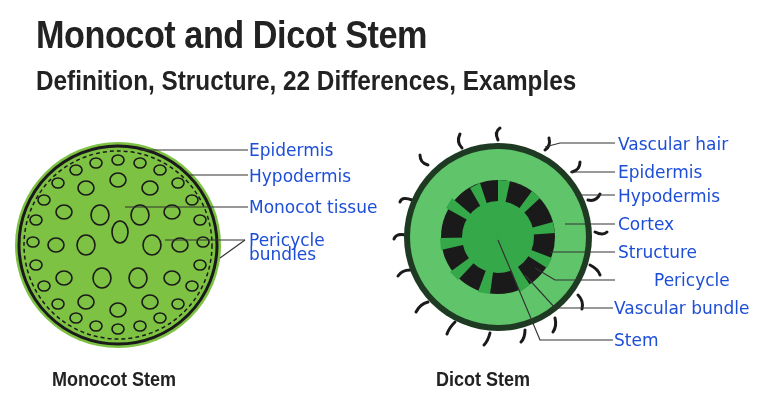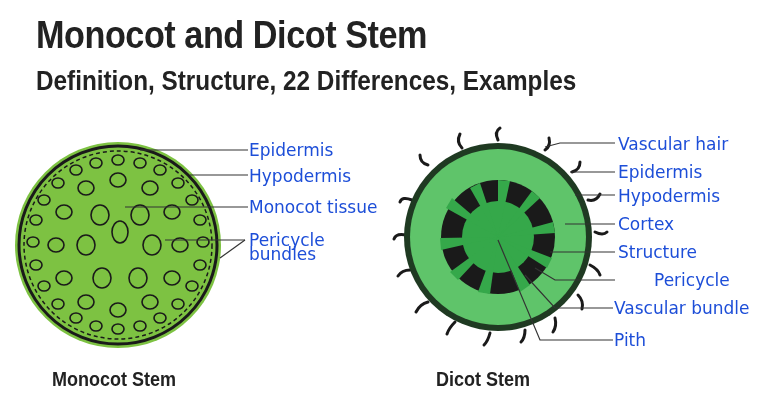--- a/index.html
+++ b/index.html
@@ -136,16 +136,16 @@
 <div class="lbl" style="left:249px;top:230px">Pericycle</div>
 <div class="lbl" style="left:249px;top:244px">bundles</div>
 
 <div class="lbl" style="left:618px;top:134px">Vascular hair</div>
 <div class="lbl" style="left:618px;top:162px">Epidermis</div>
 <div class="lbl" style="left:618px;top:186px">Hypodermis</div>
 <div class="lbl" style="left:618px;top:214px">Cortex</div>
 <div class="lbl" style="left:618px;top:242px">Structure</div>
 <div class="lbl" style="left:654px;top:270px">Pericycle</div>
 <div class="lbl" style="left:614px;top:298px">Vascular bundle</div>
-<div class="lbl" style="left:614px;top:330px">Pith</div>
+<div class="lbl" style="left:614px;top:330px">Stem</div>
 
 <div class="caption" style="left:52px">Monocot Stem</div>
 <div class="caption" style="left:436px">Dicot Stem</div>
 
 </body></html>

